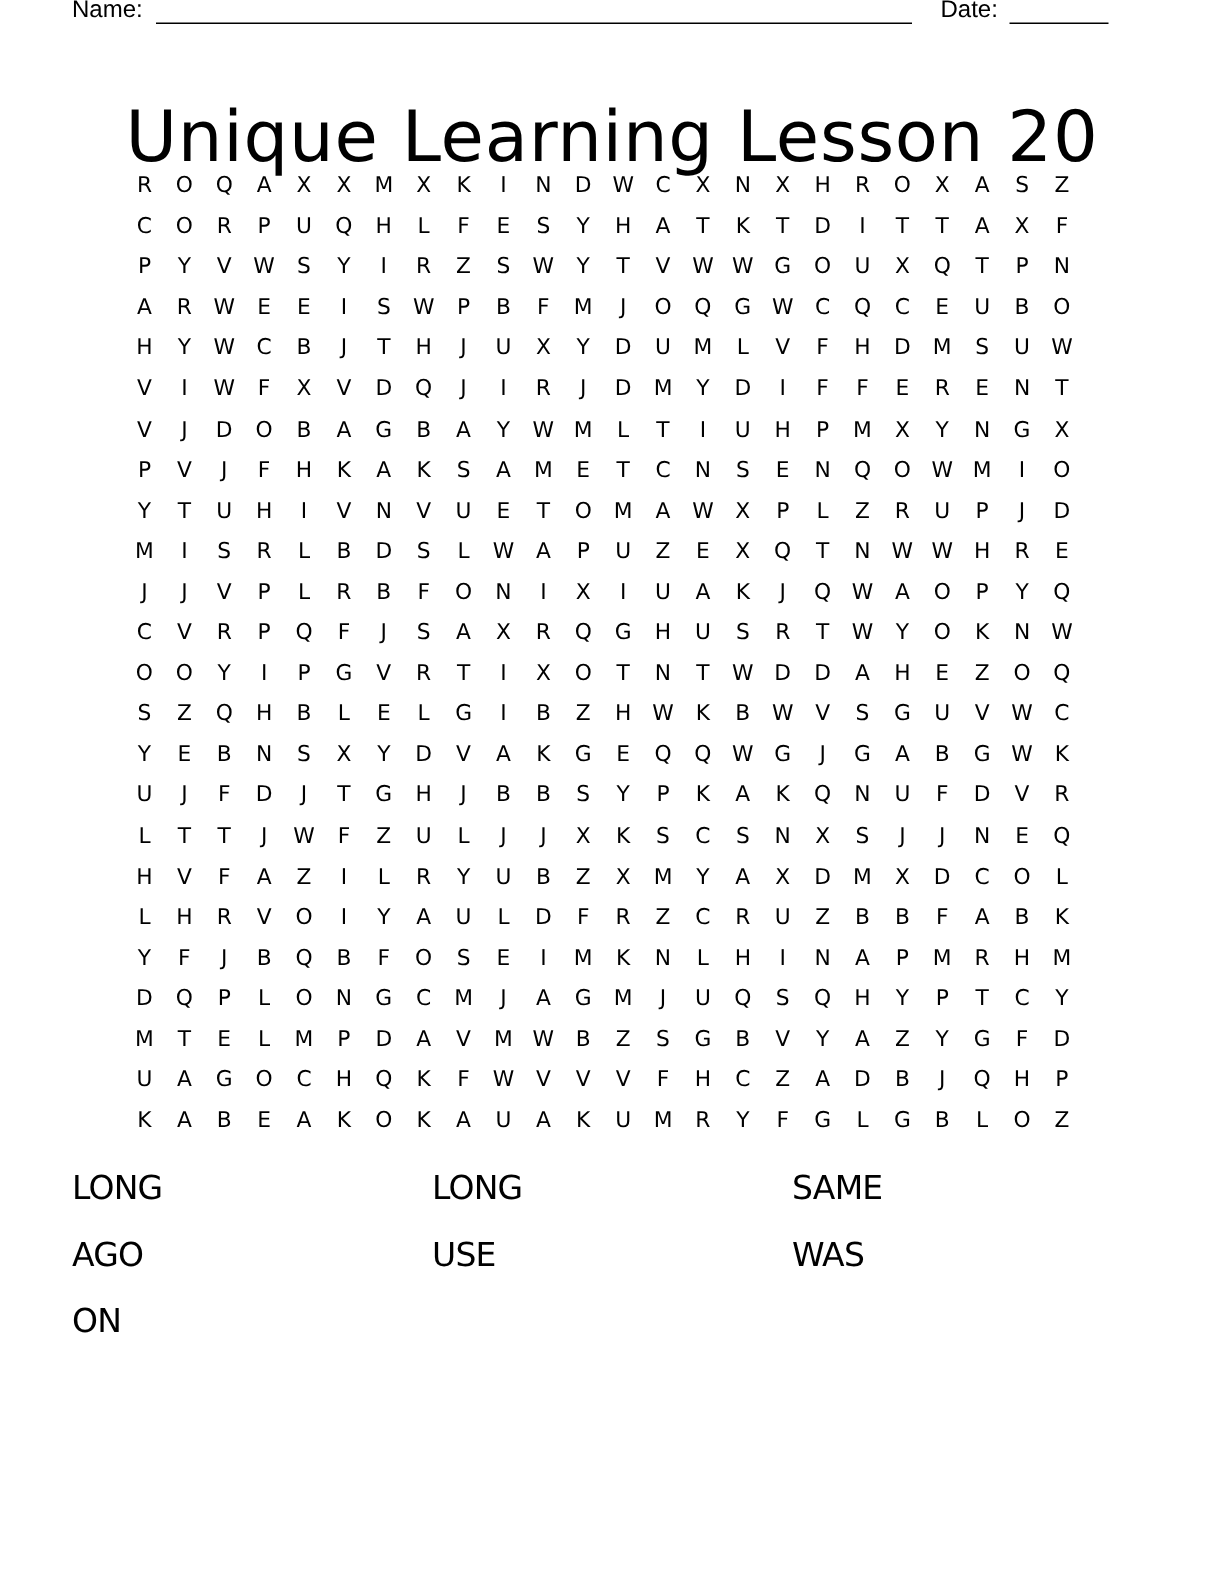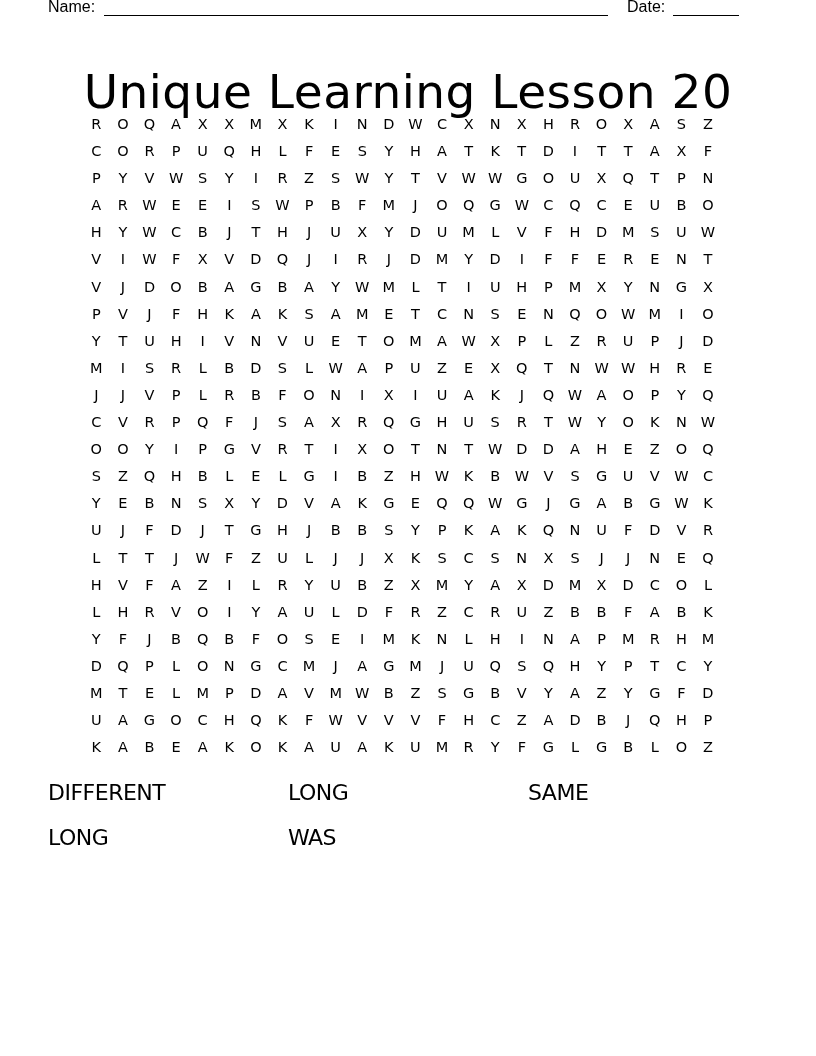--- a/index.html
+++ b/index.html
@@ -614,18 +614,20 @@
     <div class="cell">G</div>
     <div class="cell">L</div>
     <div class="cell">G</div>
     <div class="cell">B</div>
     <div class="cell">L</div>
     <div class="cell">O</div>
     <div class="cell">Z</div>
   </div>
 
 <div class="words" id="words">
-    <div class="word">DIFFERENT</div>
+    <div class="word">LONG</div>
     <div class="word">LONG</div>
     <div class="word">SAME</div>
-    <div class="word">LONG</div>
+    <div class="word">AGO</div>
+    <div class="word">USE</div>
     <div class="word">WAS</div>
+    <div class="word">ON</div>
   </div>
 
 </body></html>

